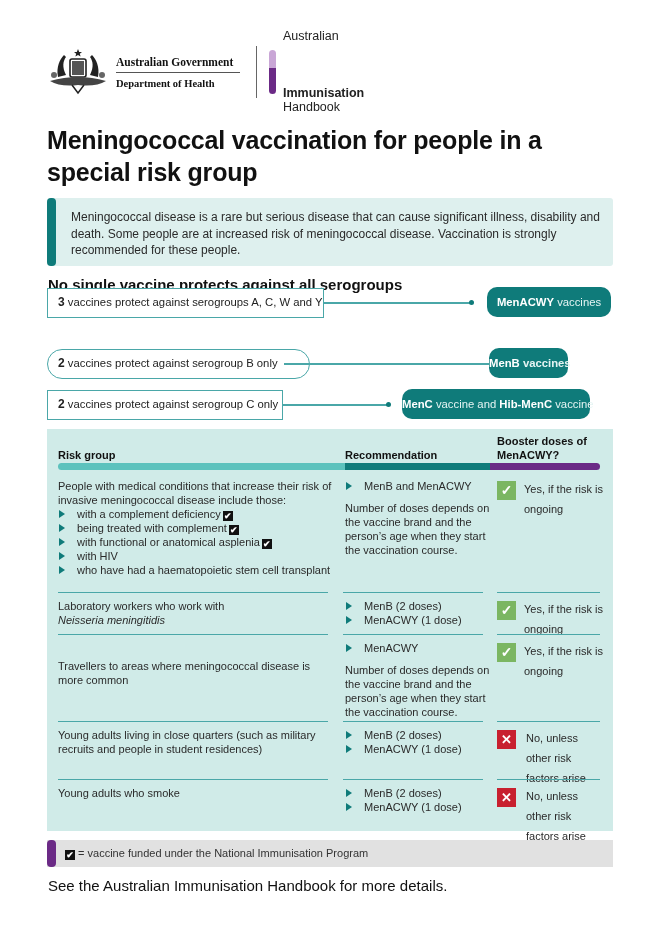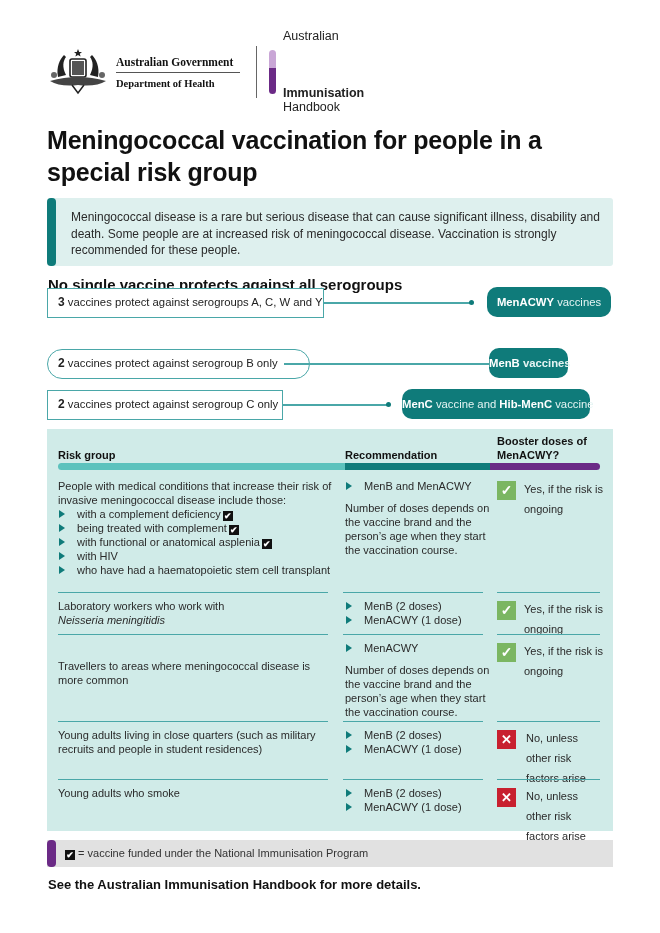--- a/index.html
+++ b/index.html
@@ -50,21 +50,21 @@
   .badge { position: absolute; width: 19px; height: 19px; color: #fff; font-weight: bold; text-align: center; font-size: 14px; line-height: 19px; }
   .badge.yes { background: #7bb662; }
   .badge.no { background: #c8202f; font-size: 13px; }
   .btext { position: absolute; font-size: 11px; line-height: 20px; color: #2a2a2a; width: 80px; }
   .note { margin-top: 8px; }
 
   
   .legend { position: absolute; left: 47px; top: 840px; width: 566px; height: 27px; background: #e1e1e1; }
   .legend-bar { position: absolute; left: 0; top: 0; width: 9px; height: 27px; border-radius: 4px; background: #6b2a86; }
   .legend-text { position: absolute; left: 18px; top: 7px; font-size: 11px; color: #333; }
-  .footer { position: absolute; left: 48px; top: 877px; font-size: 13px; font-weight: bold; color: #111; text-align: center; }
+  .footer { position: absolute; left: 48px; top: 877px; font-size: 15px; font-weight: normal; color: #111; text-align: center; }
 </style>
 </head>
 <body>
 
 <div class="logos">
   <div class="crest">
     <svg width="64" height="50" viewBox="0 0 64 50">
       <polygon points="32,2 33.2,5 36,5 33.8,6.8 34.6,9.6 32,8 29.4,9.6 30.2,6.8 28,5 30.8,5" fill="#222"></polygon>
       <rect x="24" y="12" width="16" height="18" rx="2" fill="none" stroke="#222" stroke-width="1.6"></rect>
       <path d="M26 14h12v14H26z" fill="#555"></path>

